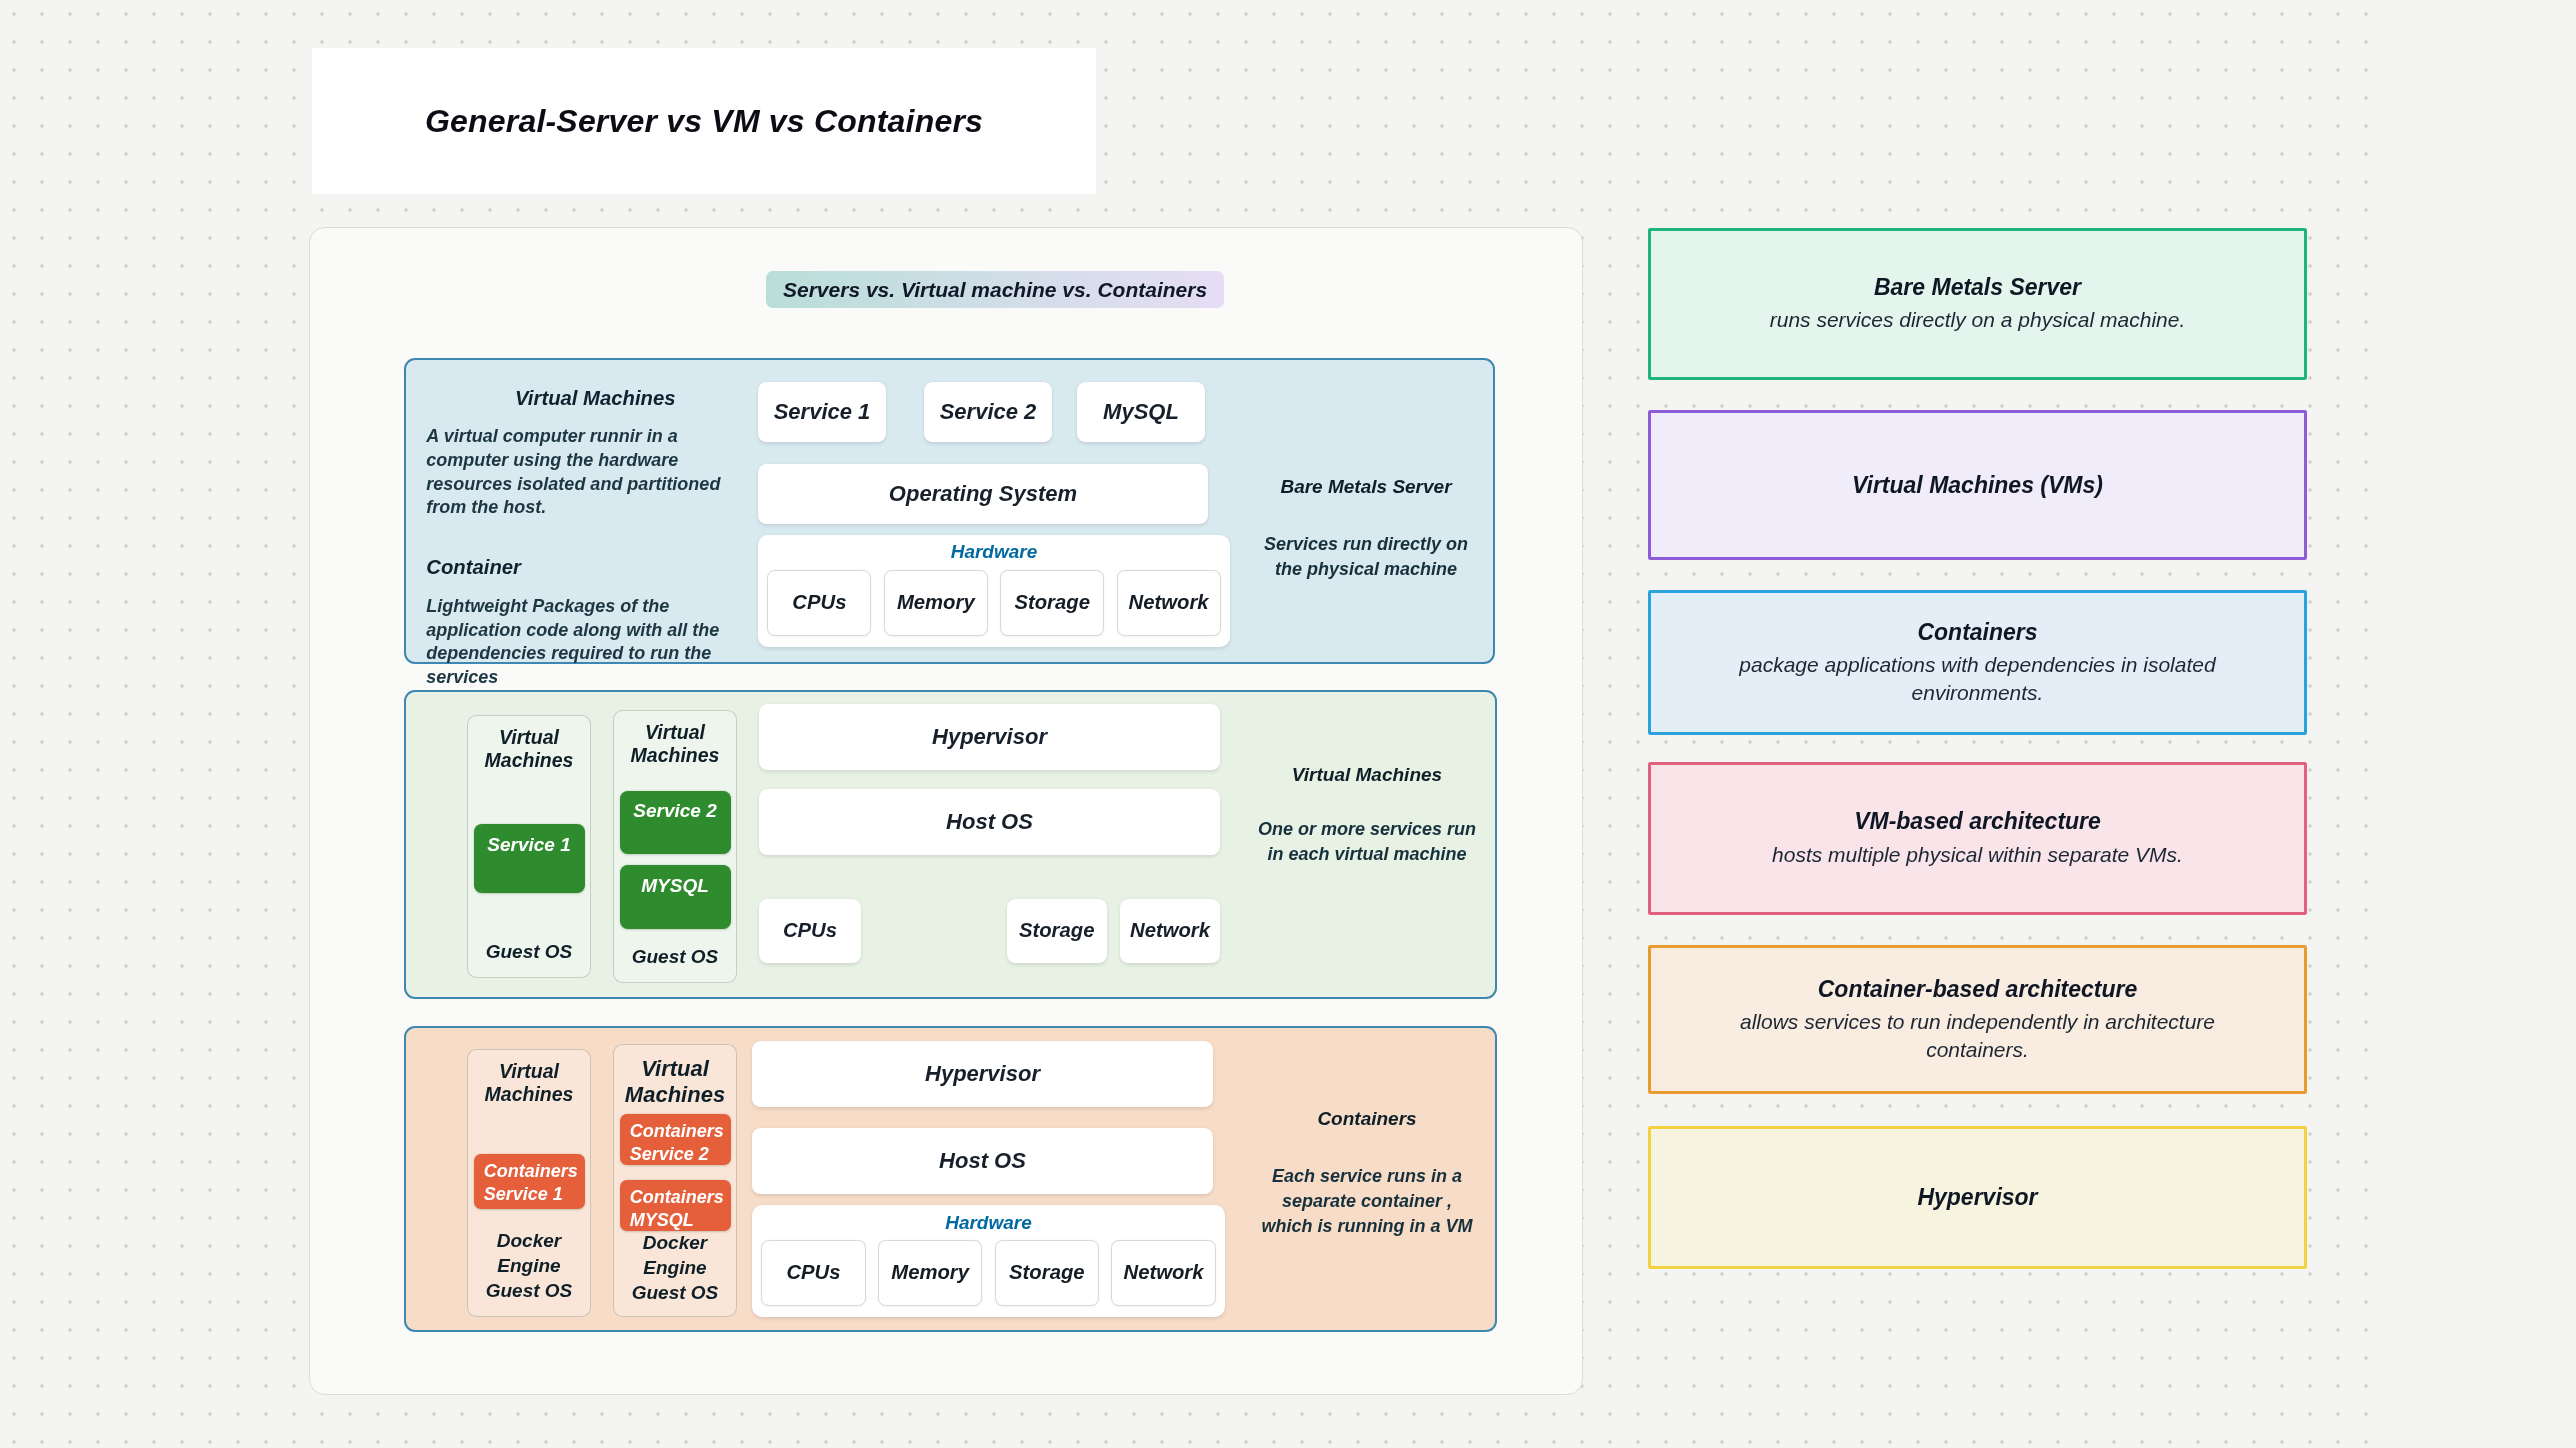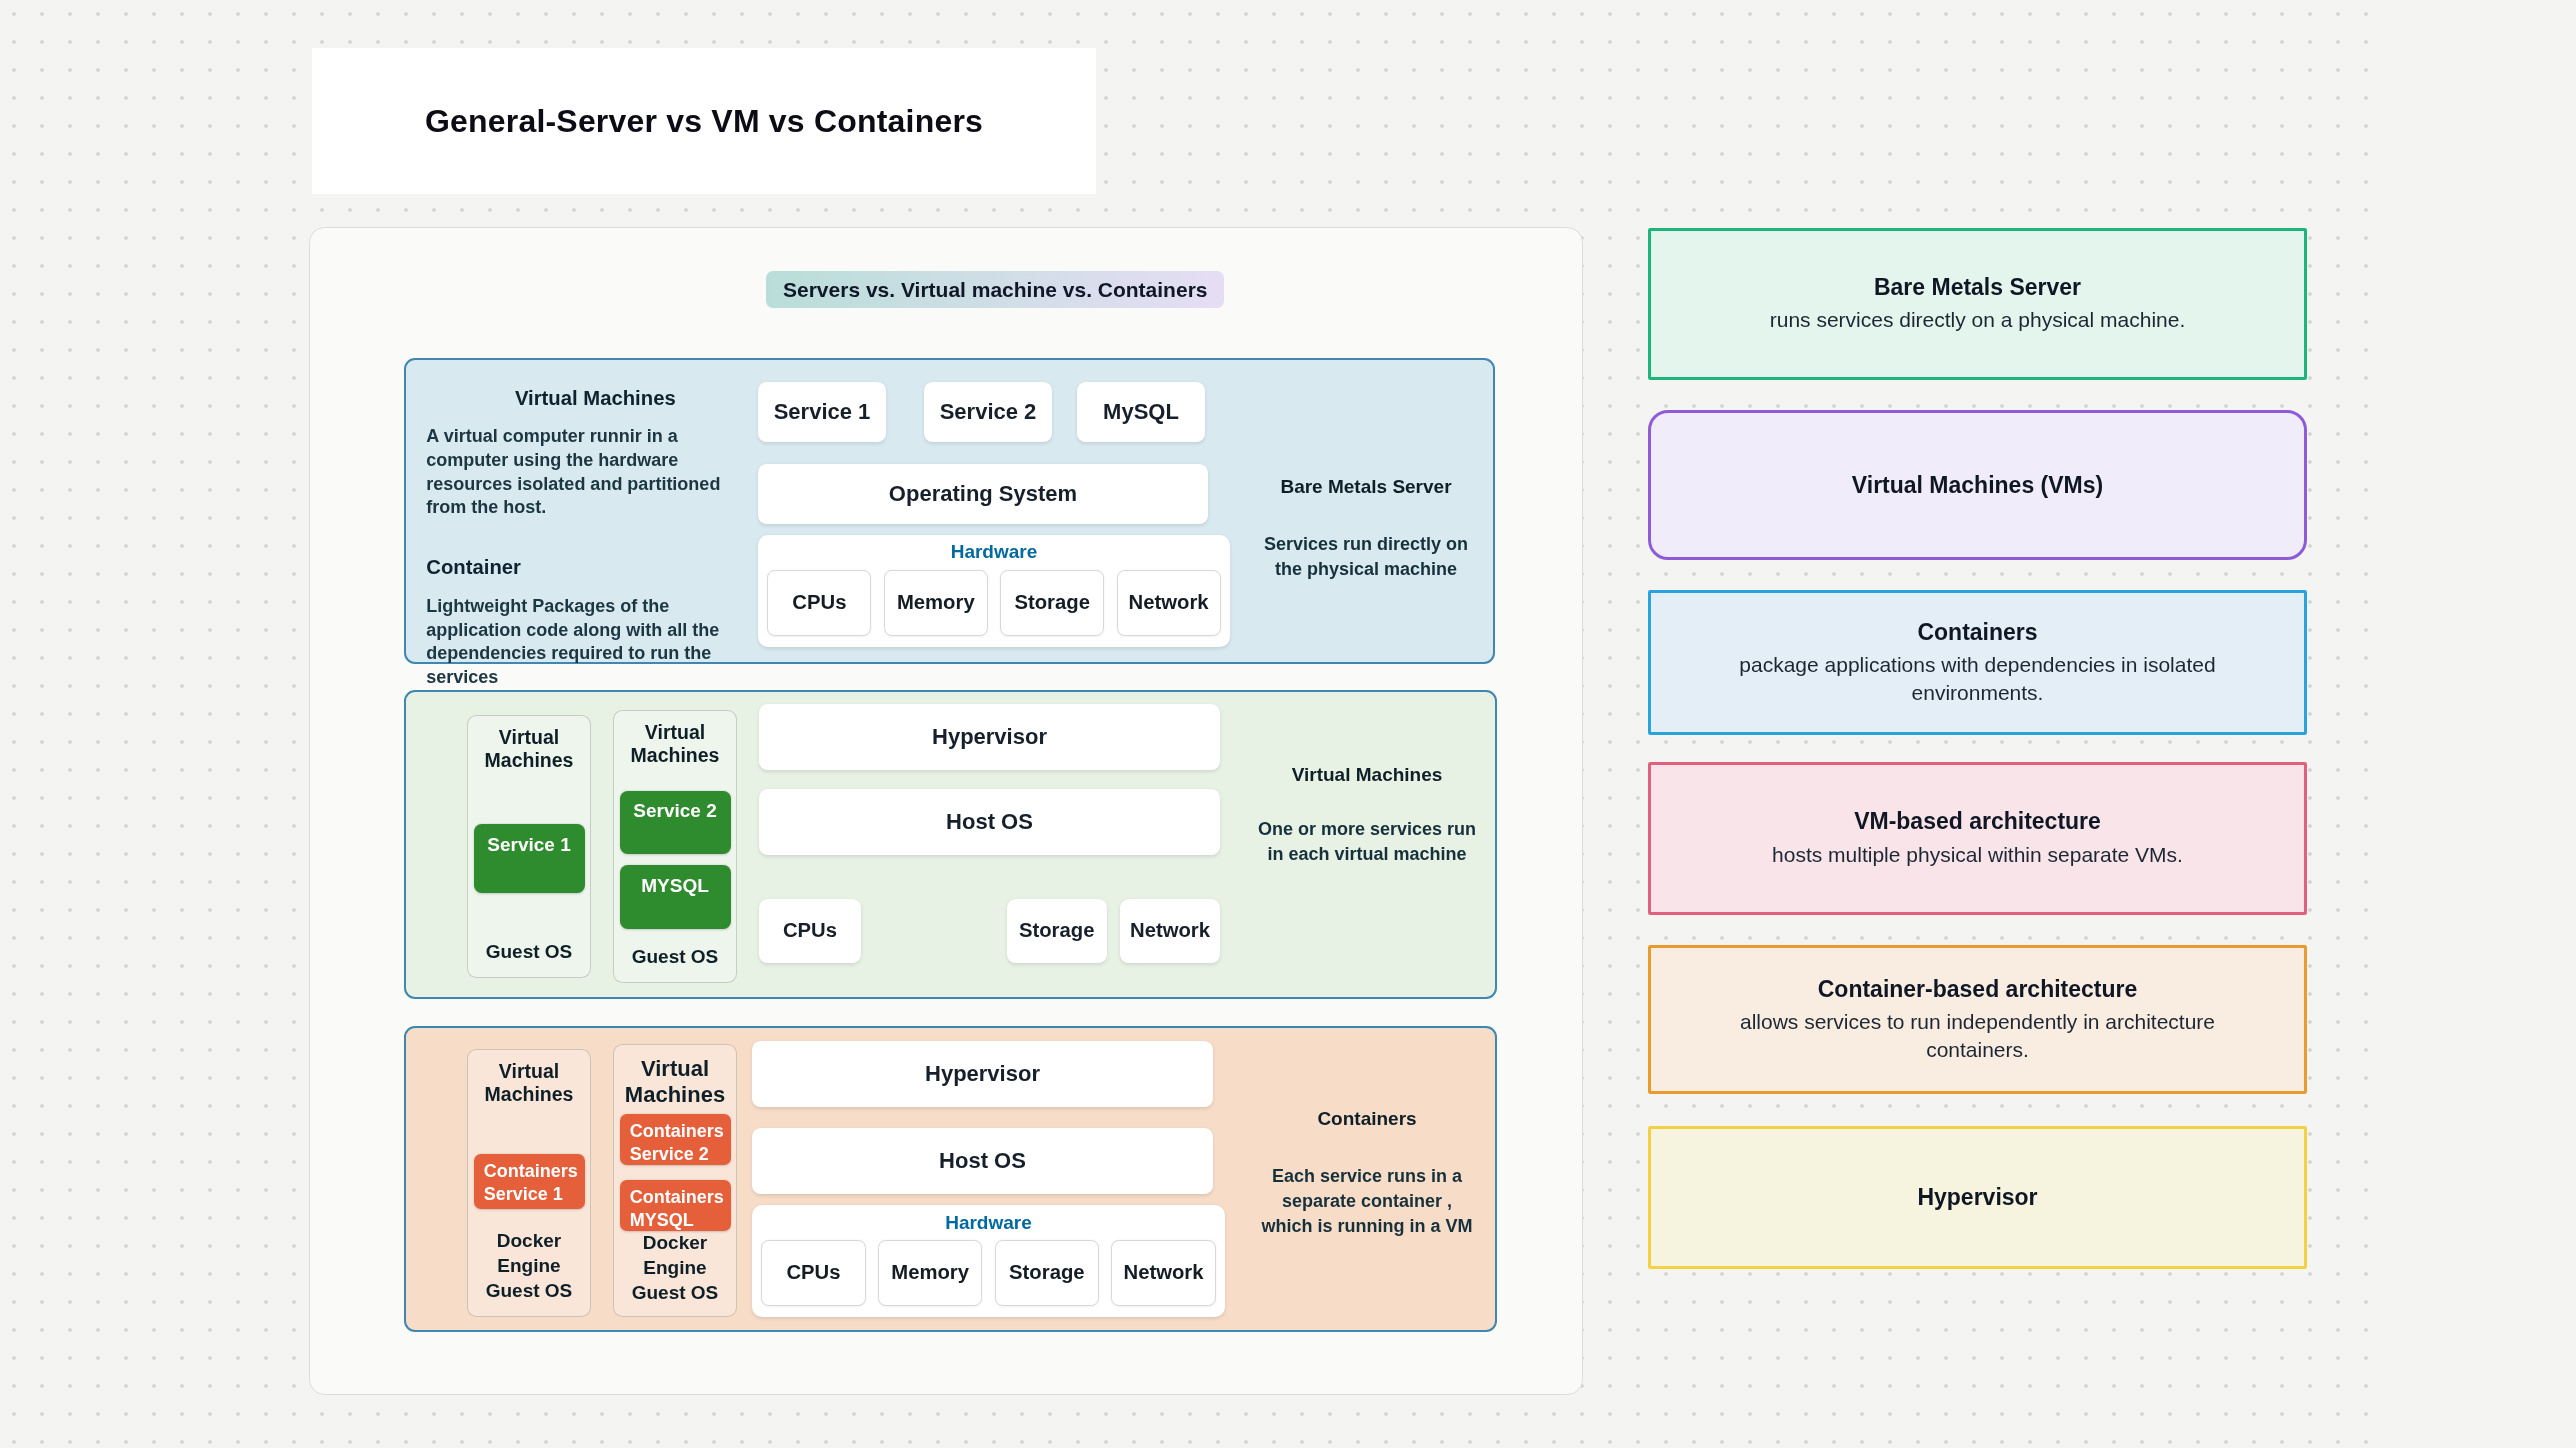--- a/index.html
+++ b/index.html
@@ -3,20 +3,21 @@
 <meta charset="utf-8">
 <style>
   * { margin:0; padding:0; box-sizing:border-box; }
   html,body { background:#f4f4f2; }
   body { font-family:"Liberation Sans","DejaVu Sans",sans-serif; color:#17222c; }
   #stage{
     position:relative; width:2371px; height:1449px; overflow:hidden;
     background-color:#f4f4f2;
     background-image:radial-gradient(circle,#d7d7d5 1.6px,transparent 2px);
     background-size:28px 28px;
+    font-style:italic;
   }
   
   .title-card{
     position:absolute; left:312px; top:48px; width:784px; height:146px;
     background:#ffffff; display:flex; align-items:center; justify-content:center;
   }
   .title-card h1{ font-size:32px; font-weight:700; color:#0c0c14; letter-spacing:0.2px; }
   
   .panel{
     position:absolute; left:309px; top:227px; width:1274px; height:1168px;
@@ -259,21 +260,21 @@
       <div class="side-h">Containers</div>
       <div class="side-p">Each service runs in a separate container , which is running in a VM</div>
     </div>
   </div>
 
   <div class="legend-card lc1" style="border-color: rgb(29, 181, 124); background: rgb(228, 245, 237);">
     <div class="card-t">Bare Metals Server</div>
     <div class="card-d">runs services directly on a physical machine.</div>
   </div>
 
-  <div class="legend-card lc2" style="border-color: rgb(142, 92, 217); background: rgb(240, 236, 249); border-radius: 20px;">
+  <div class="legend-card lc2" style="border-color: rgb(142, 92, 217); background: rgb(240, 236, 249);">
     <div class="card-t">Virtual Machines (VMs)</div>
   </div>
 
   <div class="legend-card lc3" style="border-color: rgb(42, 163, 220); background: rgb(228, 238, 247);">
     <div class="card-t">Containers</div>
     <div class="card-d">package applications with dependencies in isolated environments.</div>
   </div>
 
   <div class="legend-card lc4" style="border-color: rgb(224, 96, 126); background: rgb(248, 228, 233);">
     <div class="card-t">VM-based architecture</div>

